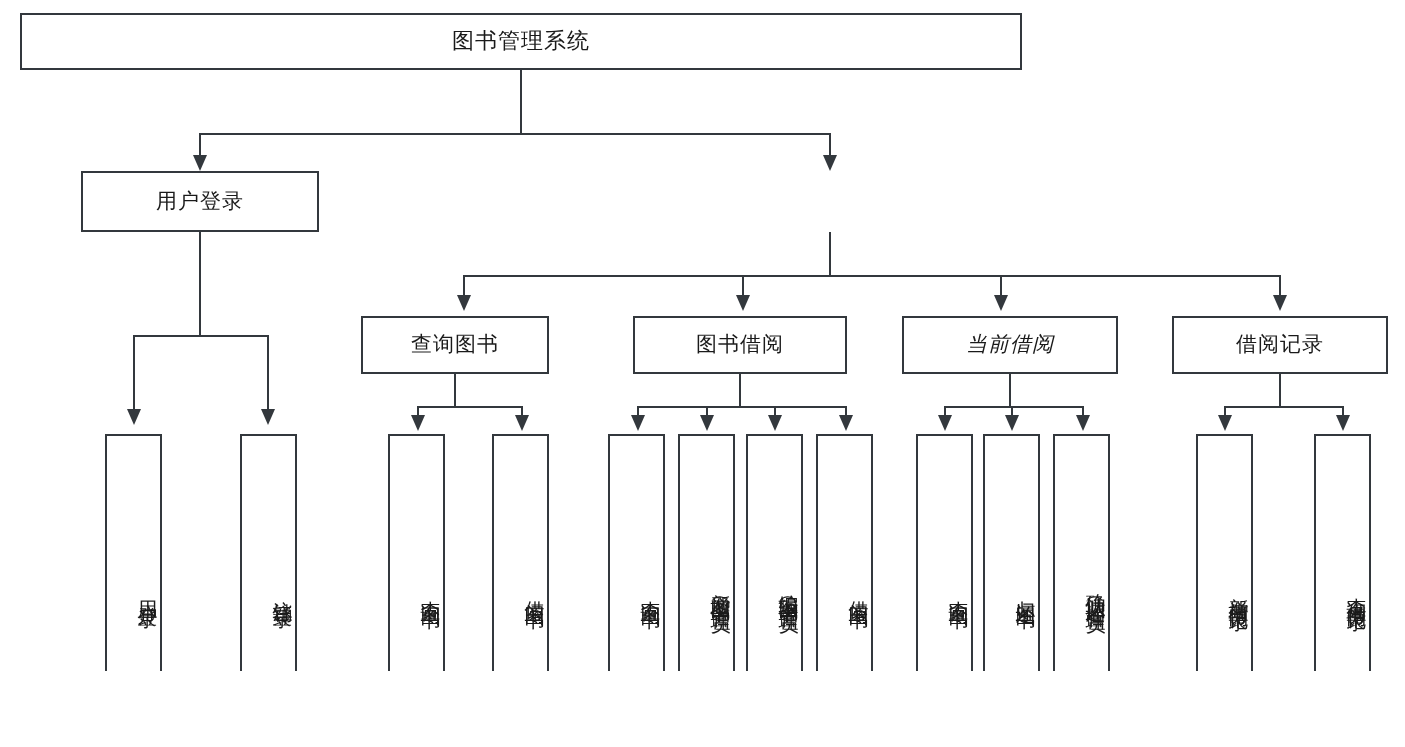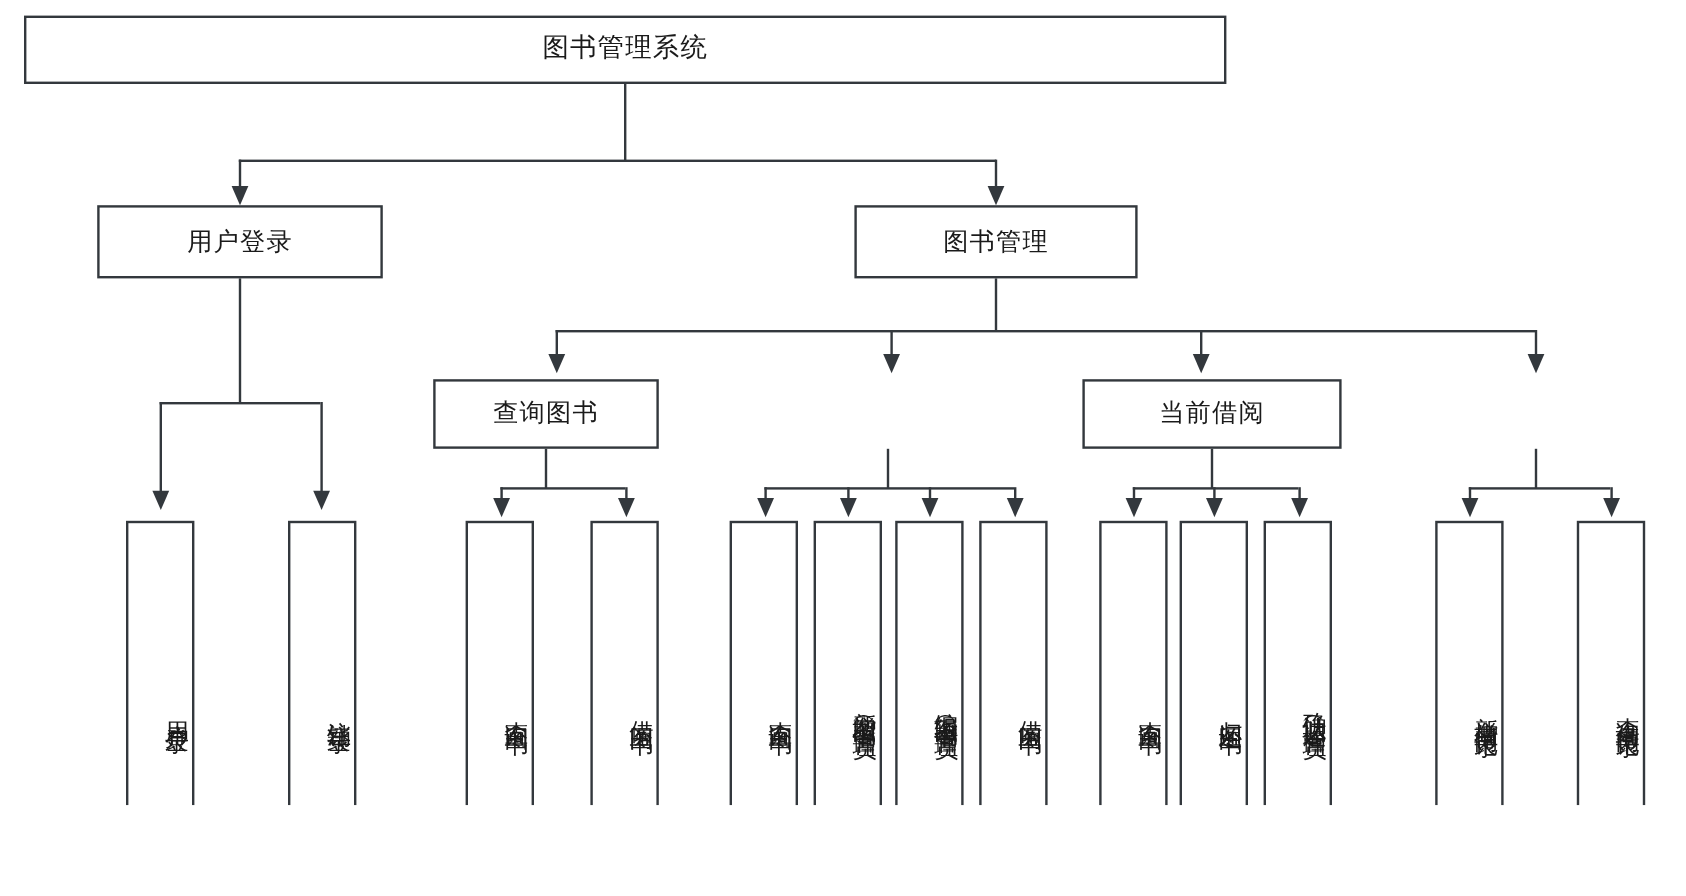--- a/index.html
+++ b/index.html
@@ -88,23 +88,20 @@
 
   <div class="lineH" style="left:199px; top:133px; width:631px;"></div>
 
   <div class="lineV" style="left:199px; top:133px; height:24px;"></div>
   <div class="arrow" style="left:193px; top:155px;"></div>
   <div class="lineV" style="left:829px; top:133px; height:24px;"></div>
   <div class="arrow" style="left:823px; top:155px;"></div>
 
   <div class="node horiz" style="left:81px; top:171px; width:238px; height:61px;">
     <span>用户登录</span>
-  </div>
-  <div class="node horiz" style="left:712px; top:171px; width:236px; height:61px;">
-    <span>图书管理</span>
   </div>
 
   <div class="lineV" style="left:199px; top:232px; height:104px;"></div>
   <div class="lineH" style="left:133px; top:335px; width:134px;"></div>
   <div class="lineV" style="left:133px; top:335px; height:76px;"></div>
   <div class="arrow" style="left:127px; top:409px;"></div>
   <div class="lineV" style="left:267px; top:335px; height:76px;"></div>
   <div class="arrow" style="left:261px; top:409px;"></div>
 
   <div class="lineV" style="left:829px; top:232px; height:44px;"></div>
@@ -114,22 +111,28 @@
   <div class="lineV" style="left:742px; top:275px; height:22px;"></div>
   <div class="arrow" style="left:736px; top:295px;"></div>
   <div class="lineV" style="left:1000px; top:275px; height:22px;"></div>
   <div class="arrow" style="left:994px; top:295px;"></div>
   <div class="lineV" style="left:1279px; top:275px; height:22px;"></div>
   <div class="arrow" style="left:1273px; top:295px;"></div>
 
   <div class="node horiz" style="left:361px; top:316px; width:188px; height:58px;">
     <span>查询图书</span>
   </div>
-  <div class="node horiz" style="left:902px; top:316px; width:216px; height:58px;">
+  <div class="node horiz" style="left:633px; top:316px; width:214px; height:58px;">
+    <span>图书借阅</span>
+  </div>
+  <div class="node horiz" style="left:902px; top:316px; width:216px; height:58px;font-style:italic;">
     <span>当前借阅</span>
+  </div>
+  <div class="node horiz" style="left:1172px; top:316px; width:216px; height:58px;">
+    <span>借阅记录</span>
   </div>
 
   <div class="lineV" style="left:454px; top:374px; height:33px;"></div>
   <div class="lineH" style="left:417px; top:406px; width:104px;"></div>
   <div class="lineV" style="left:417px; top:406px; height:12px;"></div>
   <div class="arrow" style="left:411px; top:415px;"></div>
   <div class="lineV" style="left:521px; top:406px; height:12px;"></div>
   <div class="arrow" style="left:515px; top:415px;"></div>
 
   <div class="lineV" style="left:739px; top:374px; height:33px;"></div>

